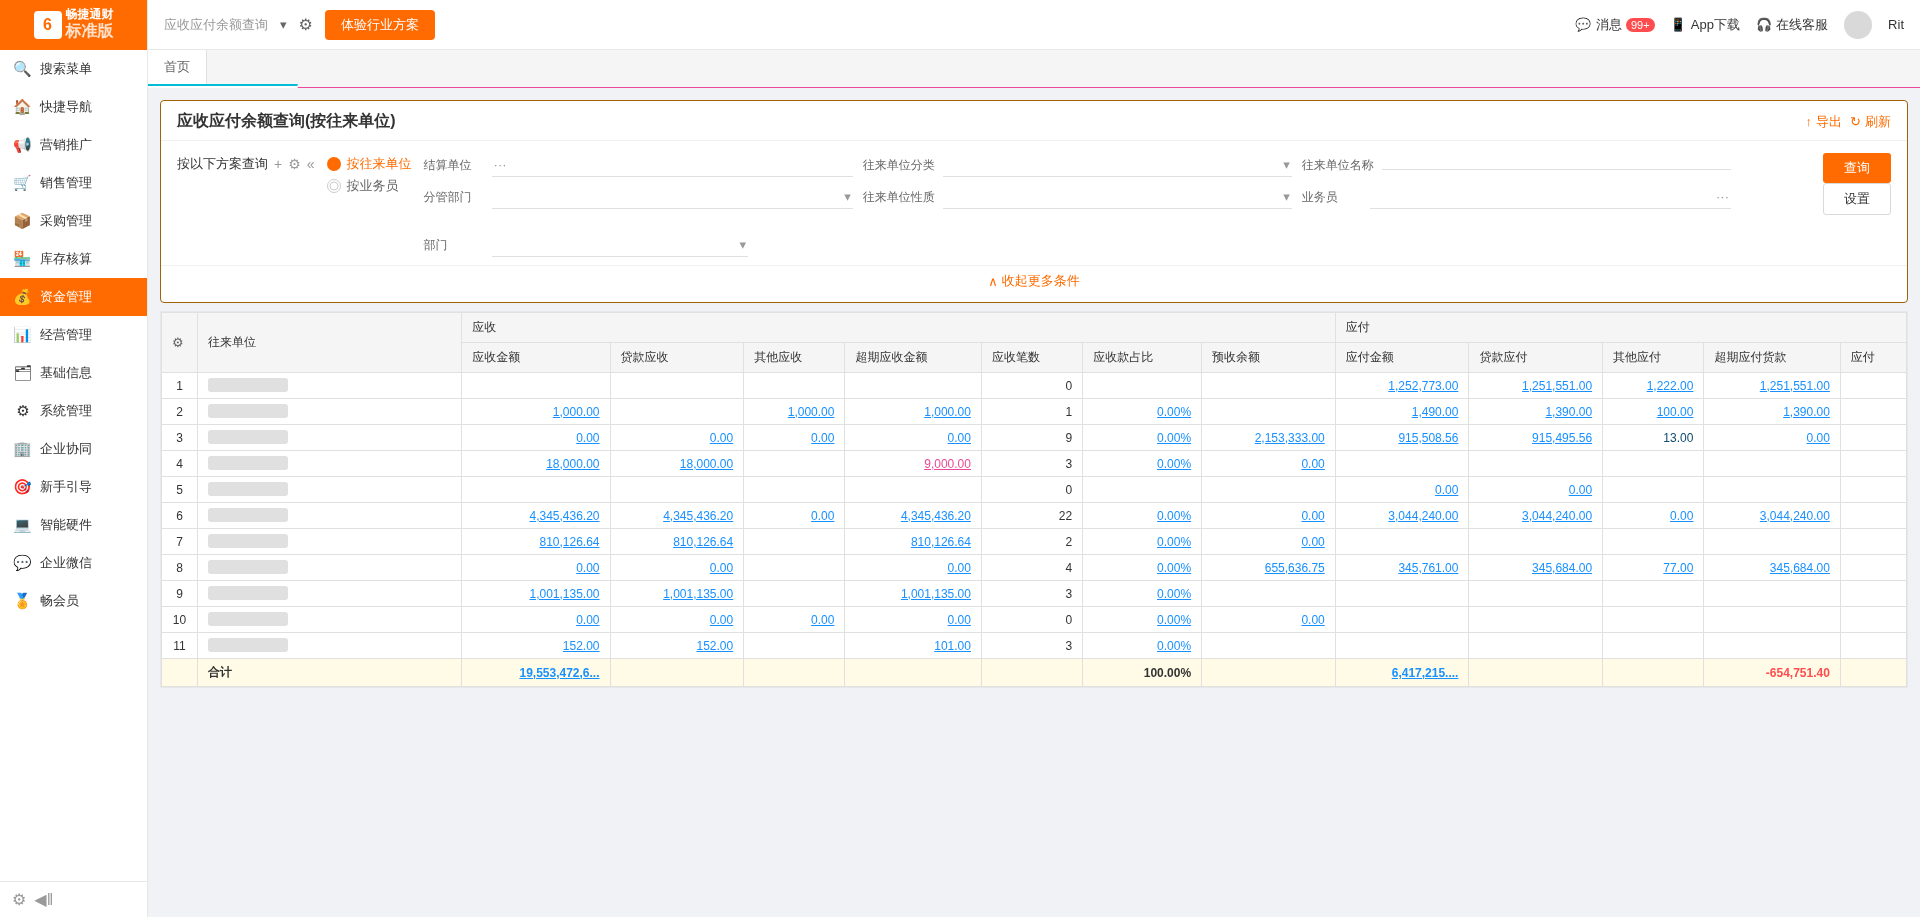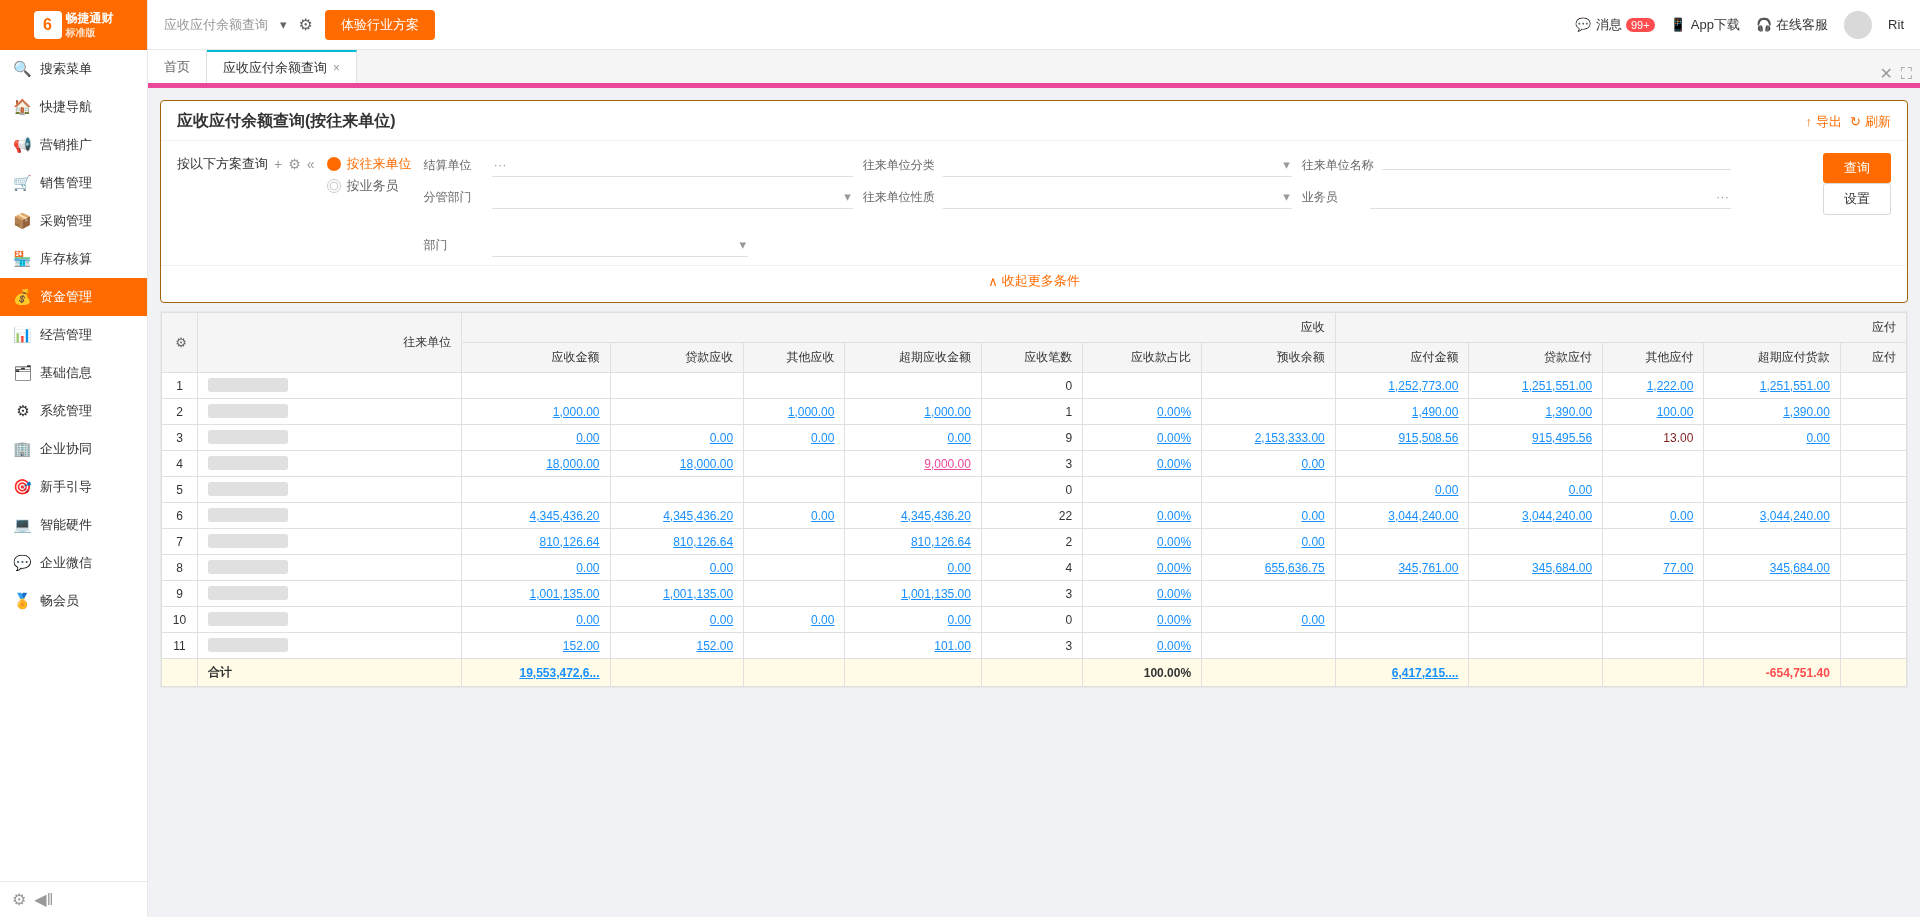--- a/index.html
+++ b/index.html
@@ -28,21 +28,21 @@
     .header-dropdown { color: #666; cursor: pointer; font-size: 13px; display: flex; align-items: center; gap: 2px; }
     .header-gear { color: #666; cursor: pointer; font-size: 16px; }
     .header-solution-btn { background: #ff6b00; color: white; border: none; padding: 6px 16px; border-radius: 4px; cursor: pointer; font-size: 13px; }
     .header-right { margin-left: auto; display: flex; align-items: center; gap: 16px; color: #333; }
     .header-right-item { display: flex; align-items: center; gap: 4px; cursor: pointer; font-size: 13px; }
     .badge { background: #ff4d4f; color: white; border-radius: 10px; font-size: 11px; padding: 1px 5px; }
     .user-avatar { width: 28px; height: 28px; background: #d9d9d9; border-radius: 50%; }
     .user-name { font-size: 13px; color: #333; }
 
     
-    .tab-bar { background: #f5f5f5; display: flex; align-items: flex-end; border-bottom: 5px solid #ec4899; flex-shrink: 0; height: 38px; }
+    .tab-bar { background: #f5f5f5; display: flex; align-items: flex-start; border-bottom: 1px solid #ec4899; flex-shrink: 0; height: 38px; flex-direction: column; }
     .tab-item { padding: 8px 16px; cursor: pointer; font-size: 13px; color: #666; border-right: 1px solid #e0e0e0; display: flex; align-items: center; gap: 6px; height: 100%; }
     .tab-item.active { background: white; color: #333; border-top: 2px solid #00bcd4; border-bottom: none; }
     .tab-item:first-child { background: white; border-top: none; }
     .tab-close { color: #999; font-size: 12px; cursor: pointer; }
     .tab-bar-actions { margin-left: auto; display: flex; align-items: center; padding-right: 8px; gap: 8px; }
     .tab-bar-action { cursor: pointer; color: #999; font-size: 16px; }
 
     
     .page-content { flex: 1; overflow: auto; background: #f0f2f5; padding: 12px; }
     .page-title { font-size: 16px; font-weight: bold; color: #333; }
@@ -51,21 +51,21 @@
     .search-sub-item { display: flex; align-items: center; gap: 6px; padding: 4px 0; cursor: pointer; color: #ff6b00; font-size: 13px; }
     .search-sub-item-dot { width: 14px; height: 14px; border-radius: 50%; background: #ff6b00; display: flex; align-items: center; justify-content: center; color: white; font-size: 10px; }
     .field-item { display: flex; align-items: center; gap: 8px; }
     .field-label { color: #666; font-size: 12px; white-space: nowrap; min-width: 60px; }
     .field-select { flex: 1; border: 1px solid #e0e0e0; border-radius: 3px; padding: 4px 8px; font-size: 12px; color: #333; background: white; display: flex; align-items: center; justify-content: space-between; cursor: pointer; }
     .collapse-btn { text-align: center; color: #ff6b00; cursor: pointer; font-size: 12px; display: flex; align-items: center; justify-content: center; gap: 4px; margin-top: 4px; }
 
     
     .table-area { background: white; border: 1px solid #e8e8e8; overflow: auto; }
     .data-table { width: 100%; border-collapse: collapse; min-width: 1400px; }
-    .data-table th { background: #f5f5f5; border: 1px solid #e0e0e0; padding: 6px 10px; font-weight: 500; text-align: right; font-size: 12px; color: #333; white-space: nowrap; }
+    .data-table th { background: #f5f5f5; border: 1px solid #e0e0e0; padding: 6px 10px; font-weight: 500; text-align: left; font-size: 12px; color: #333; white-space: nowrap; }
     .data-table td { border: 1px solid #e0e0e0; padding: 5px 10px; font-size: 12px; color: #333; white-space: nowrap; }
     .data-table td.num { text-align: right; }
     .data-table td.center { text-align: center; }
     .col-header-yingshou { background: #e6f7ff; }
     .col-header-yingfu { background: #fff7e6; }
     .footer-row td { background: #fffbe6; font-weight: bold; }
     .settings-icon { cursor: pointer; color: #666; }
     .row-num { color: #999; text-align: center; }
     .query-btns { display: flex; flex-direction: column; position: absolute; right: 16px; top: 12px; }
     .btn-query { background: #ff6b00; color: white; border: none; padding: 6px 20px; border-radius: 3px; cursor: pointer; font-size: 13px; }
@@ -74,21 +74,21 @@
   </style>
 </head>
 <body>
 
 <div class="sidebar">
   <div class="sidebar-logo">
     <div class="sidebar-logo-inner">
       <div class="logo-icon">6</div>
       <div>
         <div class="logo-text">畅捷通财</div>
-        <div class="logo-text" style="font-size:10px; color:rgba(255,255,255,0.8);">标准版</div>
+        <div class="logo-text" style="font-size:16px; color:rgba(255,255,255,0.8);font-family:Liberation Mono, monospace;">标准版</div>
       </div>
     </div>
   </div>
   <div class="sidebar-nav">
     <div class="sidebar-item">
       <div class="sidebar-item-icon">🔍</div>
       <span class="sidebar-item-label">搜索菜单</span>
     </div>
     <div class="sidebar-item">
       <div class="sidebar-item-icon">🏠</div>
@@ -377,21 +377,21 @@
                 <td><span style="display:inline-block; background:#e0e0e0; border-radius:3px; color:transparent; min-width:80px; height:14px; text-shadow:none;">XXXXXXX</span></td>
                 <td class="num" style="color: rgb(24, 144, 255); text-decoration: underline; cursor: pointer;">0.00</td>
                 <td class="num" style="color: rgb(24, 144, 255); text-decoration: underline; cursor: pointer;">0.00</td>
                 <td class="num" style="color: rgb(24, 144, 255); text-decoration: underline; cursor: pointer;">0.00</td>
                 <td class="num" style="color: rgb(24, 144, 255); text-decoration: underline; cursor: pointer;">0.00</td>
                 <td class="num">9</td>
                 <td class="num" style="color: rgb(24, 144, 255); text-decoration: underline; cursor: pointer;">0.00%</td>
                 <td class="num" style="color: rgb(24, 144, 255); text-decoration: underline; cursor: pointer;">2,153,333.00</td>
                 <td class="num" style="color: rgb(24, 144, 255); text-decoration: underline; cursor: pointer;">915,508.56</td>
                 <td class="num" style="color: rgb(24, 144, 255); text-decoration: underline; cursor: pointer;">915,495.56</td>
-                <td class="num" style="color: #7f1d1d; cursor: pointer;">13.00</td>
+                <td class="num" style="color: #0c4a6e; cursor: pointer;">13.00</td>
                 <td class="num" style="color: rgb(24, 144, 255); text-decoration: underline; cursor: pointer;">0.00</td>
                 <td class="num"></td>
               </tr>
               <tr>
                 <td class="row-num center">4</td>
                 <td><span style="display:inline-block; background:#e0e0e0; border-radius:3px; color:transparent; min-width:80px; height:14px; text-shadow:none;">XXXXXXX</span></td>
                 <td class="num" style="color: rgb(24, 144, 255); text-decoration: underline; cursor: pointer;">18,000.00</td>
                 <td class="num" style="color: rgb(24, 144, 255); text-decoration: underline; cursor: pointer;">18,000.00</td>
                 <td class="num"></td>
                 <td class="num" style="color: #ec4899; text-decoration: underline; cursor: pointer;">9,000.00</td>

